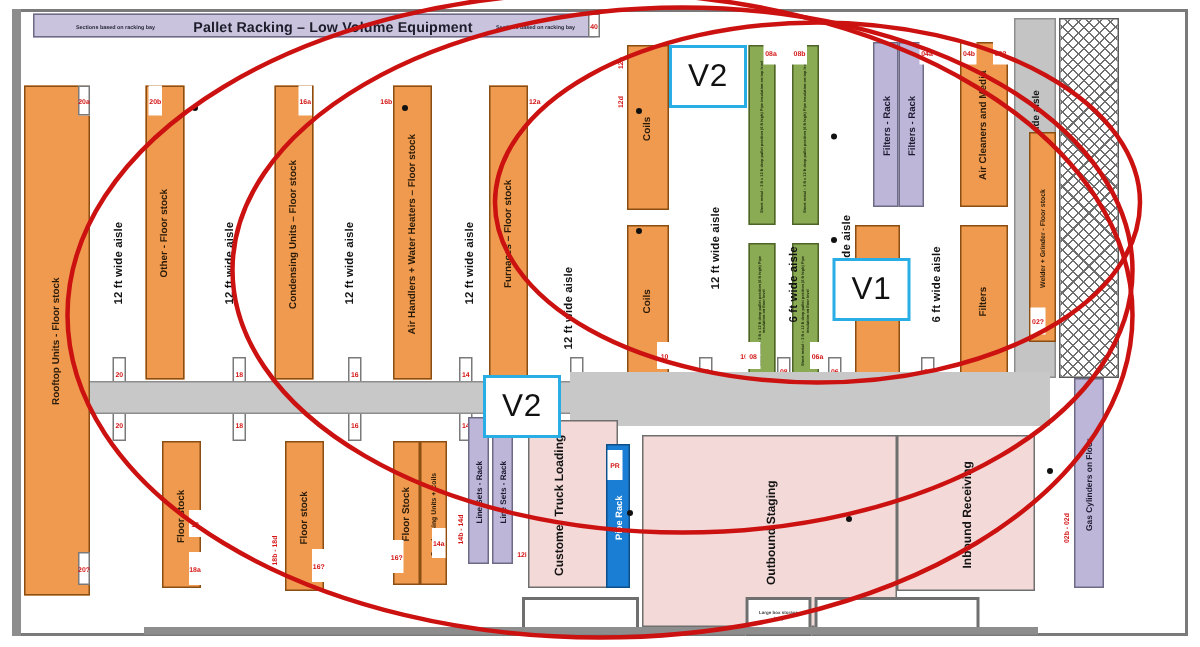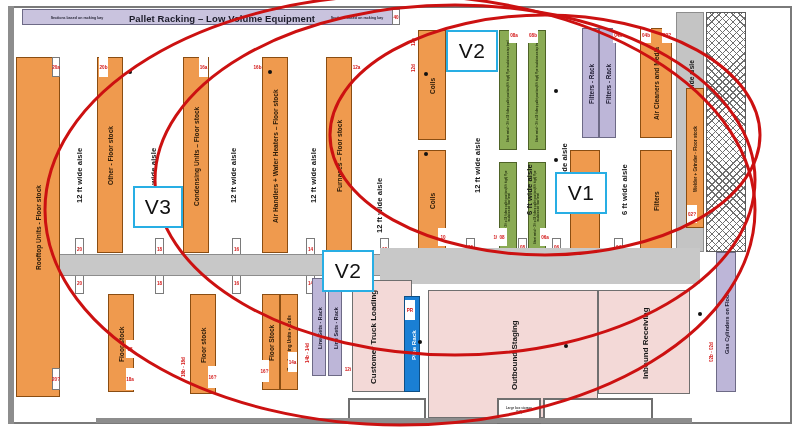--- a/index.html
+++ b/index.html
@@ -281,23 +281,20 @@
   </div>
   <div class="abs wbox" style="left:543px;top:398px;width:110px;height:24px;"></div>
   <div class="abs wall" style="left:96px;top:418px;width:596px;height:5px;"></div>
 
   <svg class="overlay" viewBox="0 0 800 431">
     <ellipse cx="400" cy="210" rx="355" ry="215" fill="none" stroke="#cc1111" stroke-width="3"></ellipse>
     <ellipse cx="455" cy="180" rx="300" ry="175" fill="none" stroke="#cc1111" stroke-width="3"></ellipse>
     <ellipse cx="545" cy="135" rx="215" ry="120" fill="none" stroke="#cc1111" stroke-width="3"></ellipse>
   </svg>
 
-  <div class="abs vbox ctr" style="left:133px;top:186px;width:50px;height:42px;">
-    <span>V3</span>
-  </div>
   <div class="abs vbox ctr" style="left:446px;top:30px;width:52px;height:42px;">
     <span>V2</span>
   </div>
   <div class="abs vbox ctr" style="left:322px;top:250px;width:52px;height:42px;">
     <span>V2</span>
   </div>
   <div class="abs vbox ctr" style="left:555px;top:172px;width:52px;height:42px;">
     <span>V1</span>
   </div>
 

